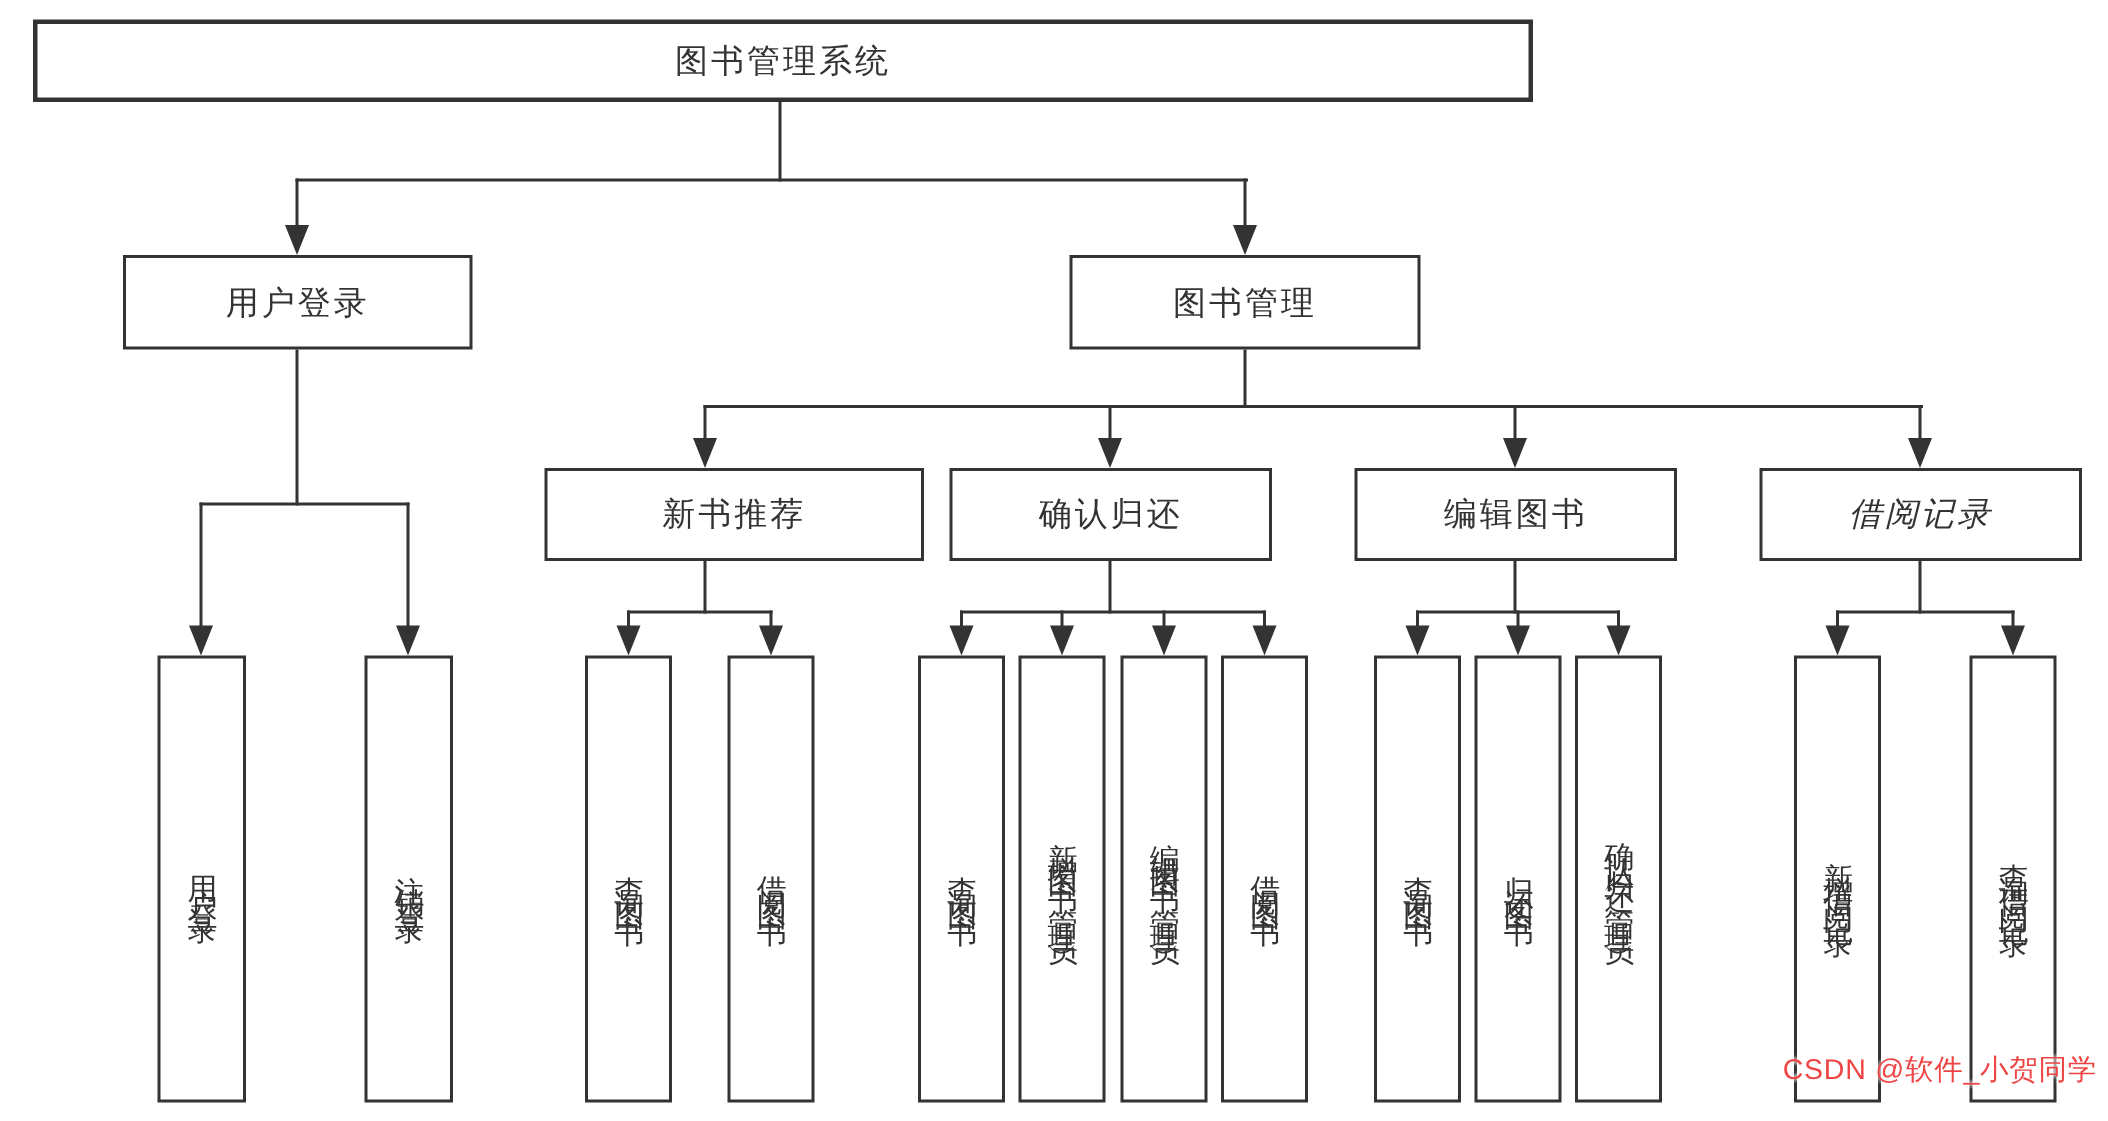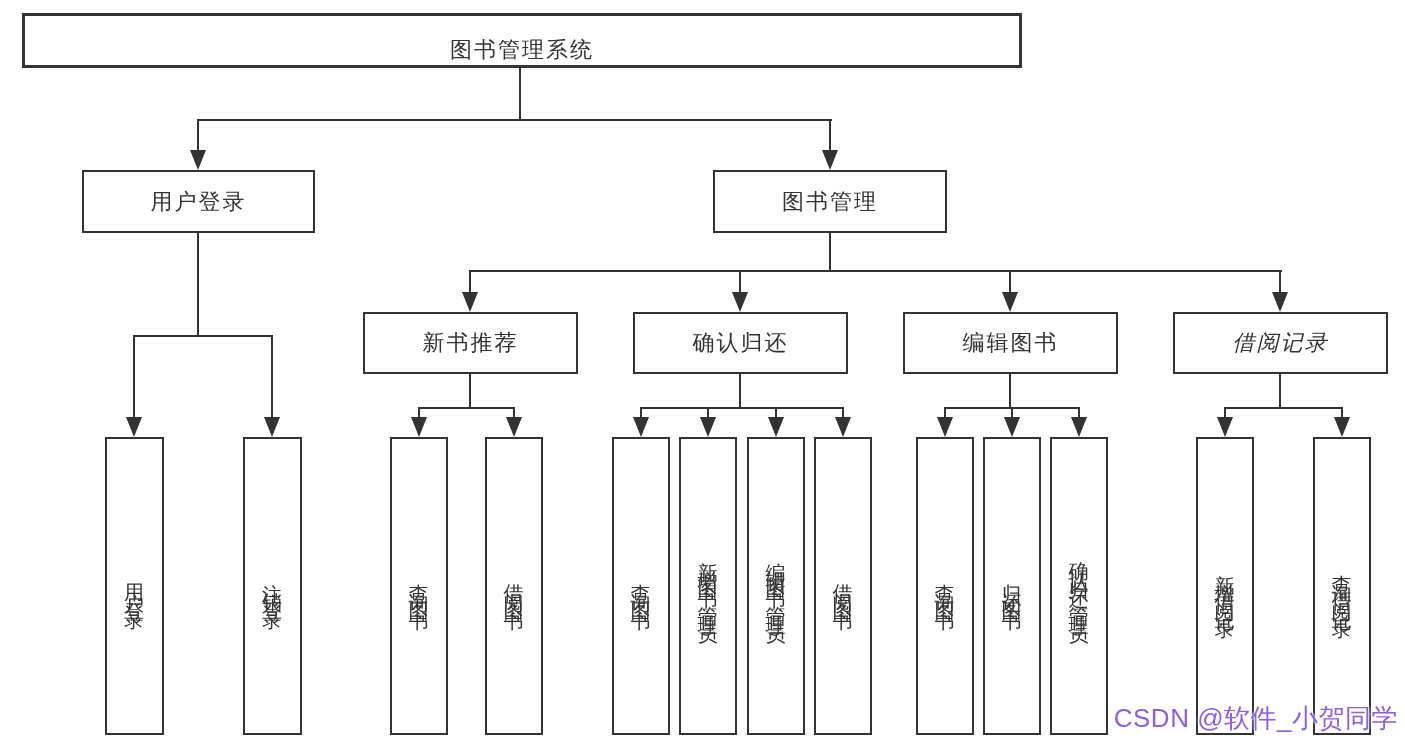--- a/index.html
+++ b/index.html
@@ -16,21 +16,21 @@
     box-sizing: border-box;
     border: 2px solid #333333;
     background: #ffffff;
     display: flex;
     align-items: center;
     justify-content: center;
     color: #333333;
     z-index: 2;
   }
   .hbox { font-size: 22px; letter-spacing: 2px; }
-  .root-box { border-width: 3px; align-items: flex-end; }
+  .root-box { border-width: 3px; }
   .vtext {
     writing-mode: vertical-rl;
     text-orientation: mixed;
     font-size: 20px;
     line-height: 1.2;
     letter-spacing: 9px;
     color: #333333;
     white-space: nowrap;
   }
   .line { position: absolute; background: #333333; z-index: 1; }
@@ -38,23 +38,23 @@
     position: absolute;
     width: 0; height: 0;
     border-left: 8px solid transparent;
     border-right: 8px solid transparent;
     border-top: 20px solid #333333;
     z-index: 1;
   }
   .watermark {
     position: absolute;
     right: 7px;
-    bottom: 11px;
-    font-size: 26px;
-    color: #8b5cf6;
+    bottom: 21px;
+    font-size: 19px;
+    color: #ef4444;
     letter-spacing: 0.5px;
     z-index: 3;
     text-shadow: 0 0 3px #ffffff, 0 0 3px #ffffff;
   }
 </style>
 </head>
 <body>
 
 <div id="canvas">
 
@@ -122,21 +122,21 @@
   </div>
 
   <div class="box hbox" style="left:82px; top:170px; width:233px; height:63px;">
     <span>用户登录</span>
   </div>
 
   <div class="box hbox" style="left:713px; top:170px; width:234px; height:63px;">
     <span>图书管理</span>
   </div>
 
-  <div class="box hbox" style="left:363px; top:312px; width:215px; height:62px;font-family:Liberation Mono, monospace;">
+  <div class="box hbox" style="left:363px; top:312px; width:253px; height:62px;font-family:Liberation Mono, monospace;">
     <span>新书推荐</span>
   </div>
 
   <div class="box hbox" style="left:633px; top:312px; width:215px; height:62px;">
     <span>确认归还</span>
   </div>
 
   <div class="box hbox" style="left:903px; top:312px; width:215px; height:62px;">
     <span>编辑图书</span>
   </div>

